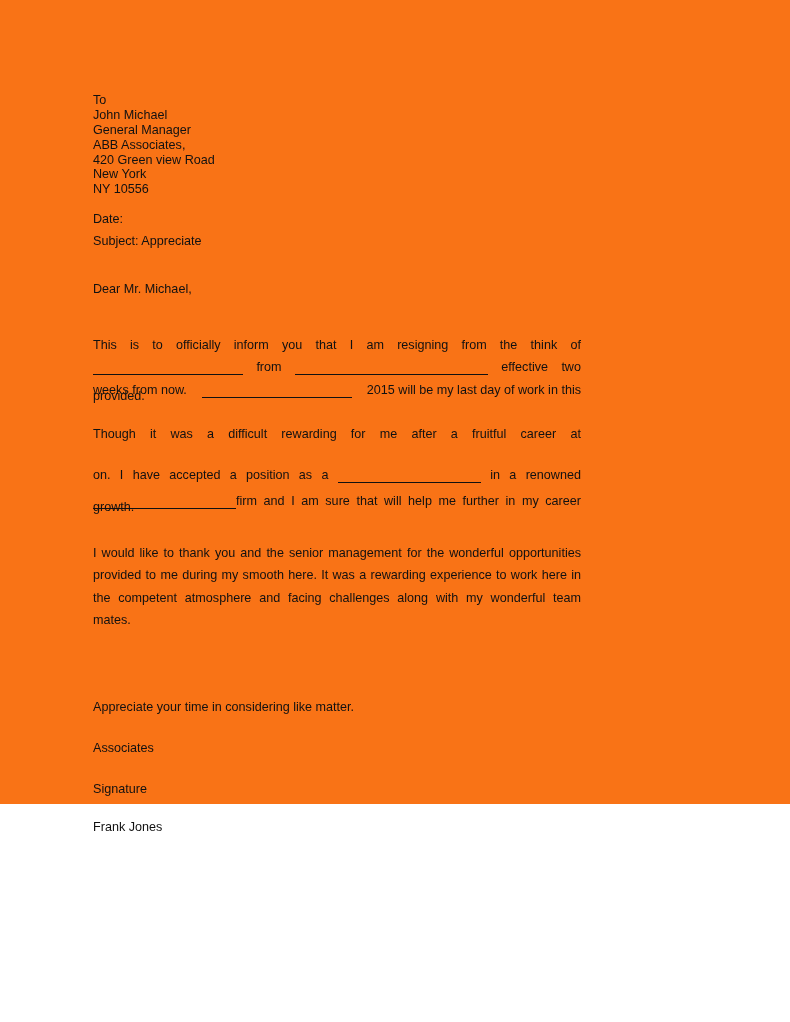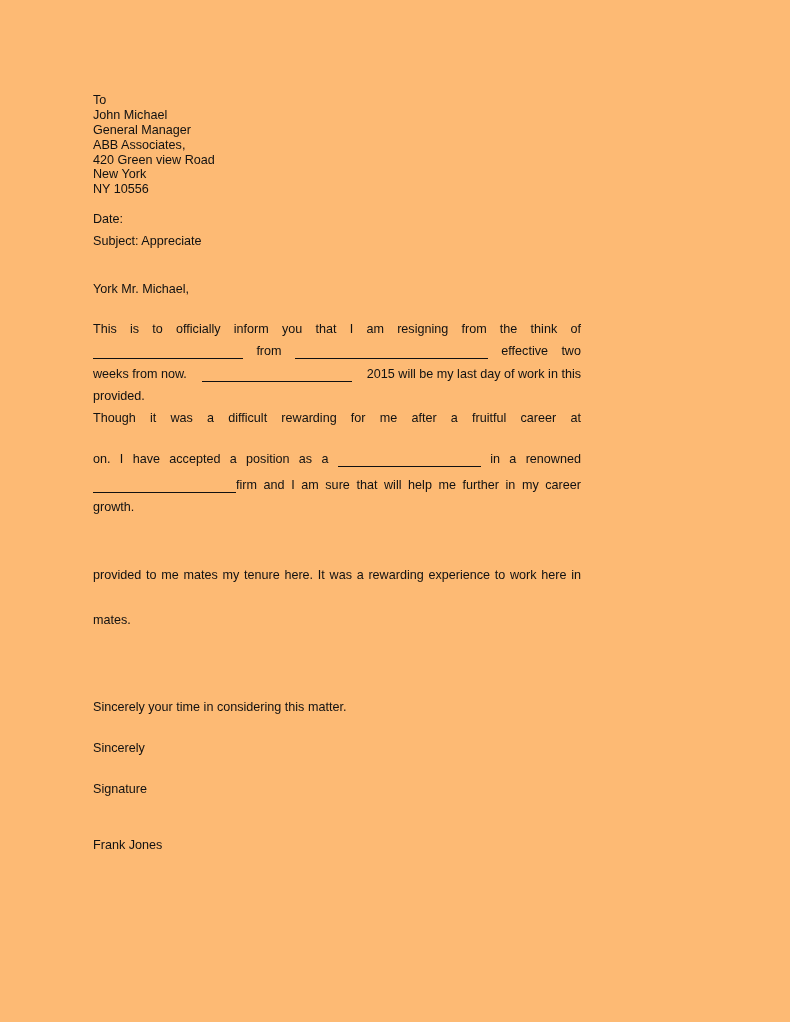--- a/index.html
+++ b/index.html
@@ -1,41 +1,41 @@
 <!DOCTYPE html>
 <html><head>
 <meta charset="utf-8">
 <style>
   html, body { margin: 0; padding: 0; background: #ffffff; }
   body { width: 790px; height: 1022px; position: relative; overflow: hidden;
          font-family: "Liberation Sans", sans-serif; color: #111111; font-size: 12.6px; }
-  .page { position: absolute; left: 0; top: 0; width: 790px; height: 1022px; background: #fdba74; }
+  .page { position: absolute; left: 0; top: 0; width: 790px; height: 804px; background: #f97316; }
   .line { position: absolute; left: 93px; white-space: nowrap; line-height: 15px; }
   .jline { position: absolute; left: 93px; width: 488px; line-height: 15px; white-space: nowrap;
            display: flex; justify-content: space-between; align-items: flex-end; }
   .blank { display: inline-block; border-bottom: 1px solid #111; height: 12px; }
-  .seg { display: inline-block; }
+  .seg { display: inline-block; margin-top: 16px; }
 </style>
 </head>
 <body>
 
 <div class="page">
 
   <div class="line" style="top:93px">To</div>
   <div class="line" style="top:108px">John Michael</div>
   <div class="line" style="top:123px">General Manager</div>
   <div class="line" style="top:138px">ABB Associates,</div>
   <div class="line" style="top:153px">420 Green view Road</div>
   <div class="line" style="top:167px">New York</div>
   <div class="line" style="top:182px">NY 10556</div>
 
   <div class="line" style="top:212px">Date:</div>
   <div class="line" style="top:234px">Subject: Appreciate</div>
 
-  <div class="line" style="top:282px">York Mr. Michael,</div>
+  <div class="line" style="top:282px">Dear Mr. Michael,</div>
 
   <div class="jline" style="top:322px">
     <span class="seg">This</span>
     <span class="seg">is</span>
     <span class="seg">to</span>
     <span class="seg">officially</span>
     <span class="seg">inform</span>
     <span class="seg">you</span>
     <span class="seg">that</span>
     <span class="seg">I</span>
@@ -97,21 +97,23 @@
 
   <div class="jline" style="top:478px">
     <span class="seg" style="display:flex;align-items:flex-end">
       <span class="blank" style="width:143px"></span>
     </span>
     <span class="seg" style="flex:1;text-align:justify;text-align-last:justify">firm and I am sure that will help me further in my career</span>
   </div>
 
   <div class="line" style="top:500px">growth.</div>
 
-  <div class="jline" style="top:568px;display:block;text-align:justify;text-align-last:justify">provided to me mates my tenure here. It was a rewarding experience to work here in</div>
+  <div class="jline" style="top:546px;display:block;text-align:justify;text-align-last:justify">I would like to thank you and the senior management for the wonderful opportunities</div>
+  <div class="jline" style="top:568px;display:block;text-align:justify;text-align-last:justify">provided to me during my smooth here. It was a rewarding experience to work here in</div>
+  <div class="jline" style="top:591px;display:block;text-align:justify;text-align-last:justify">the competent atmosphere and facing challenges along with my wonderful team</div>
   <div class="line" style="top:613px">mates.</div>
 
-  <div class="line" style="top:700px">Sincerely your time in considering this matter.</div>
-  <div class="line" style="top:741px">Sincerely</div>
+  <div class="line" style="top:700px">Appreciate your time in considering like matter.</div>
+  <div class="line" style="top:741px">Associates</div>
   <div class="line" style="top:782px">Signature</div>
-  <div class="line" style="top:838px">Frank Jones</div>
+  <div class="line" style="top:820px">Frank Jones</div>
 
 </div>
 
 </body></html>

